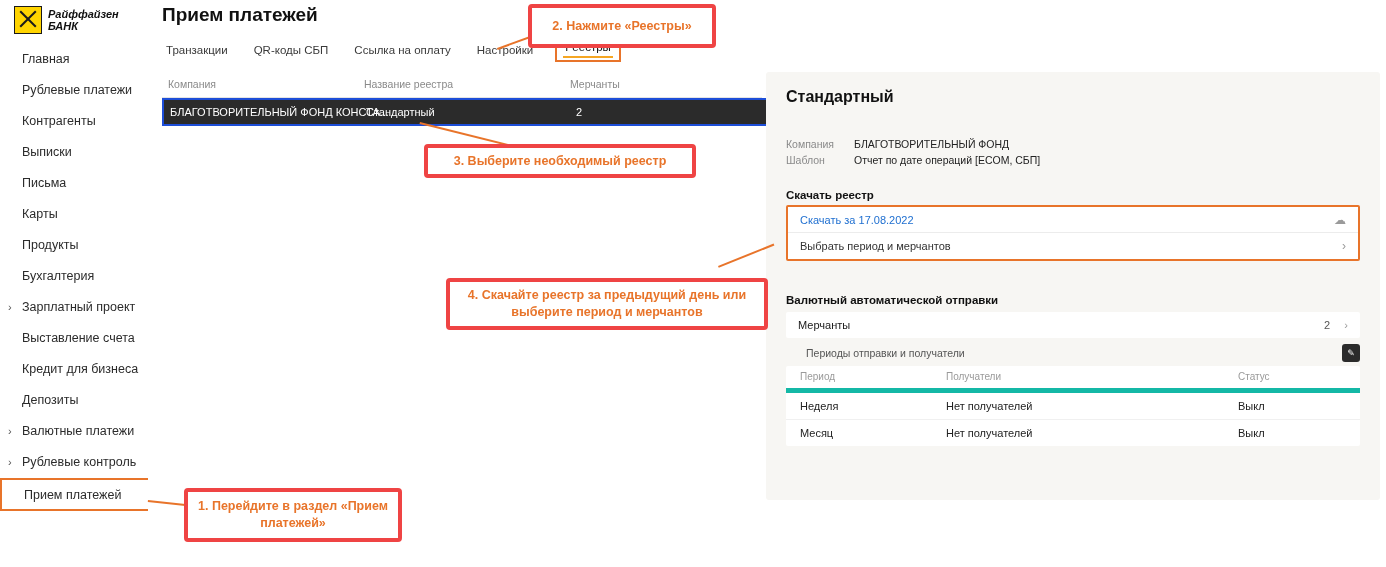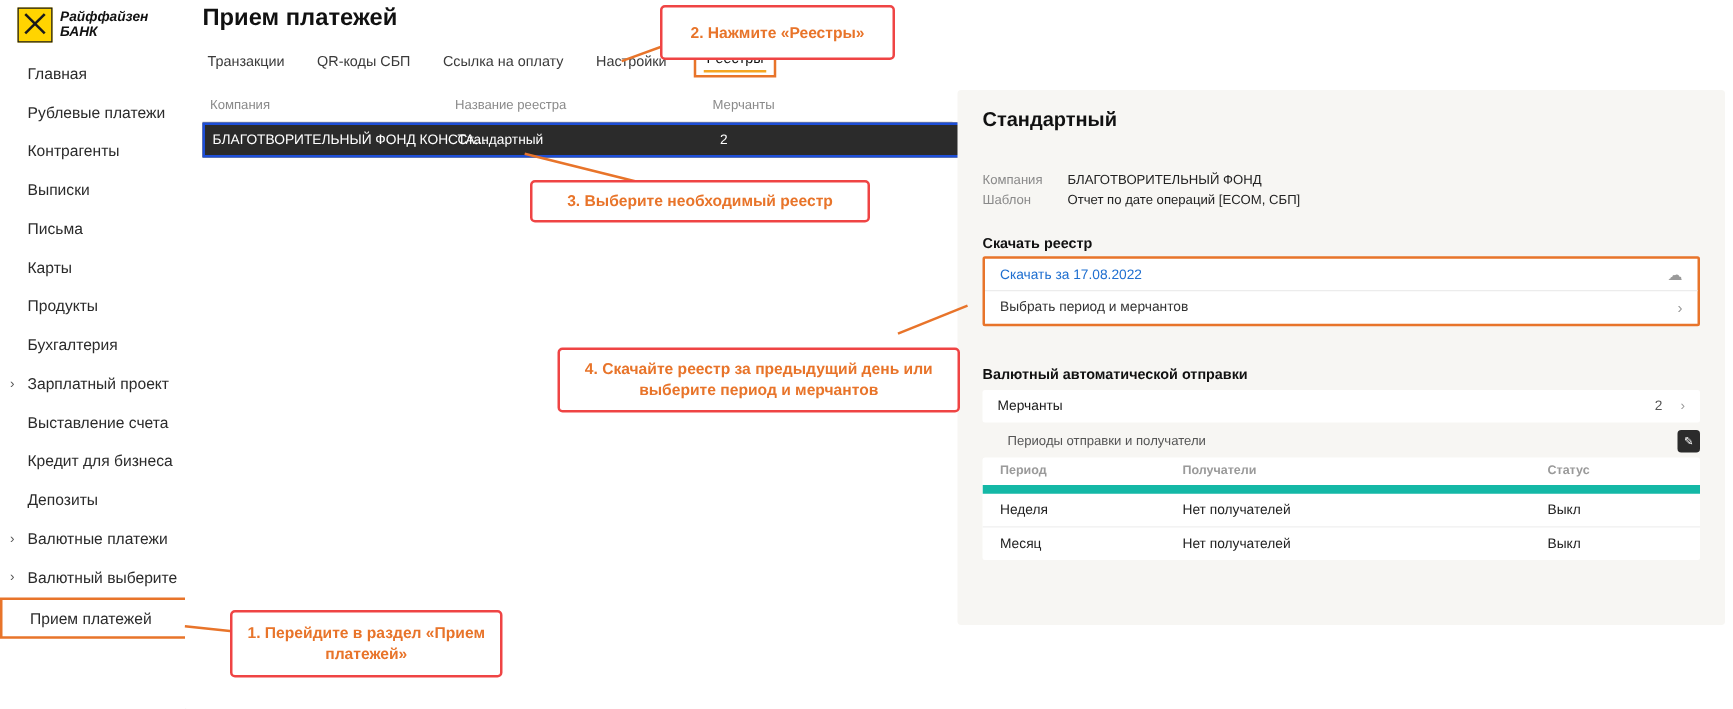--- a/index.html
+++ b/index.html
@@ -275,41 +275,40 @@
     background: #ffffff;
     border-radius: 2px;
     overflow: hidden;
   }
   #periods-table .thead {
     position: relative;
     height: 22px;
     line-height: 22px;
     font-size: 10px;
     color: #9a9a9a;
-    border-bottom: 7px solid #14b8a6;
-    font-weight: bold;
+    border-bottom: 5px solid #14b8a6;
   }
   #periods-table .trow {
     position: relative;
     height: 26px;
     line-height: 26px;
     font-size: 11px;
     color: #222;
     border-bottom: 1px solid #f0f0f0;
   }
   #periods-table .trow:last-child { border-bottom: none; }
   #periods-table .cc1 { position: absolute; left: 14px; }
   #periods-table .cc2 { position: absolute; left: 160px; }
   #periods-table .cc3 { position: absolute; left: 452px; }
 
   
   .callout {
     position: absolute;
     background: #ffffff;
-    border: 2px solid #ef4444;
+    border: 4px solid #ef4444;
     border-radius: 4px;
     color: #e8742a;
     font-weight: bold;
     font-size: 12.5px;
     text-align: center;
     display: flex;
     align-items: center;
     justify-content: center;
     padding: 6px 10px;
     box-sizing: border-box;
@@ -377,21 +376,21 @@
     </div>
     <div class="nav-item">
       <span>Депозиты</span>
     </div>
     <div class="nav-item">
       <span class="chev">›</span>
       <span>Валютные платежи</span>
     </div>
     <div class="nav-item">
       <span class="chev">›</span>
-      <span>Валютный выберите</span>
+      <span>Рублевые контроль</span>
     </div>
     <div class="nav-item selected">
       <span>Прием платежей</span>
     </div>
   </div>
 </div>
 
 <div id="main">
 
   <div id="page-title">Прием платежей</div>

